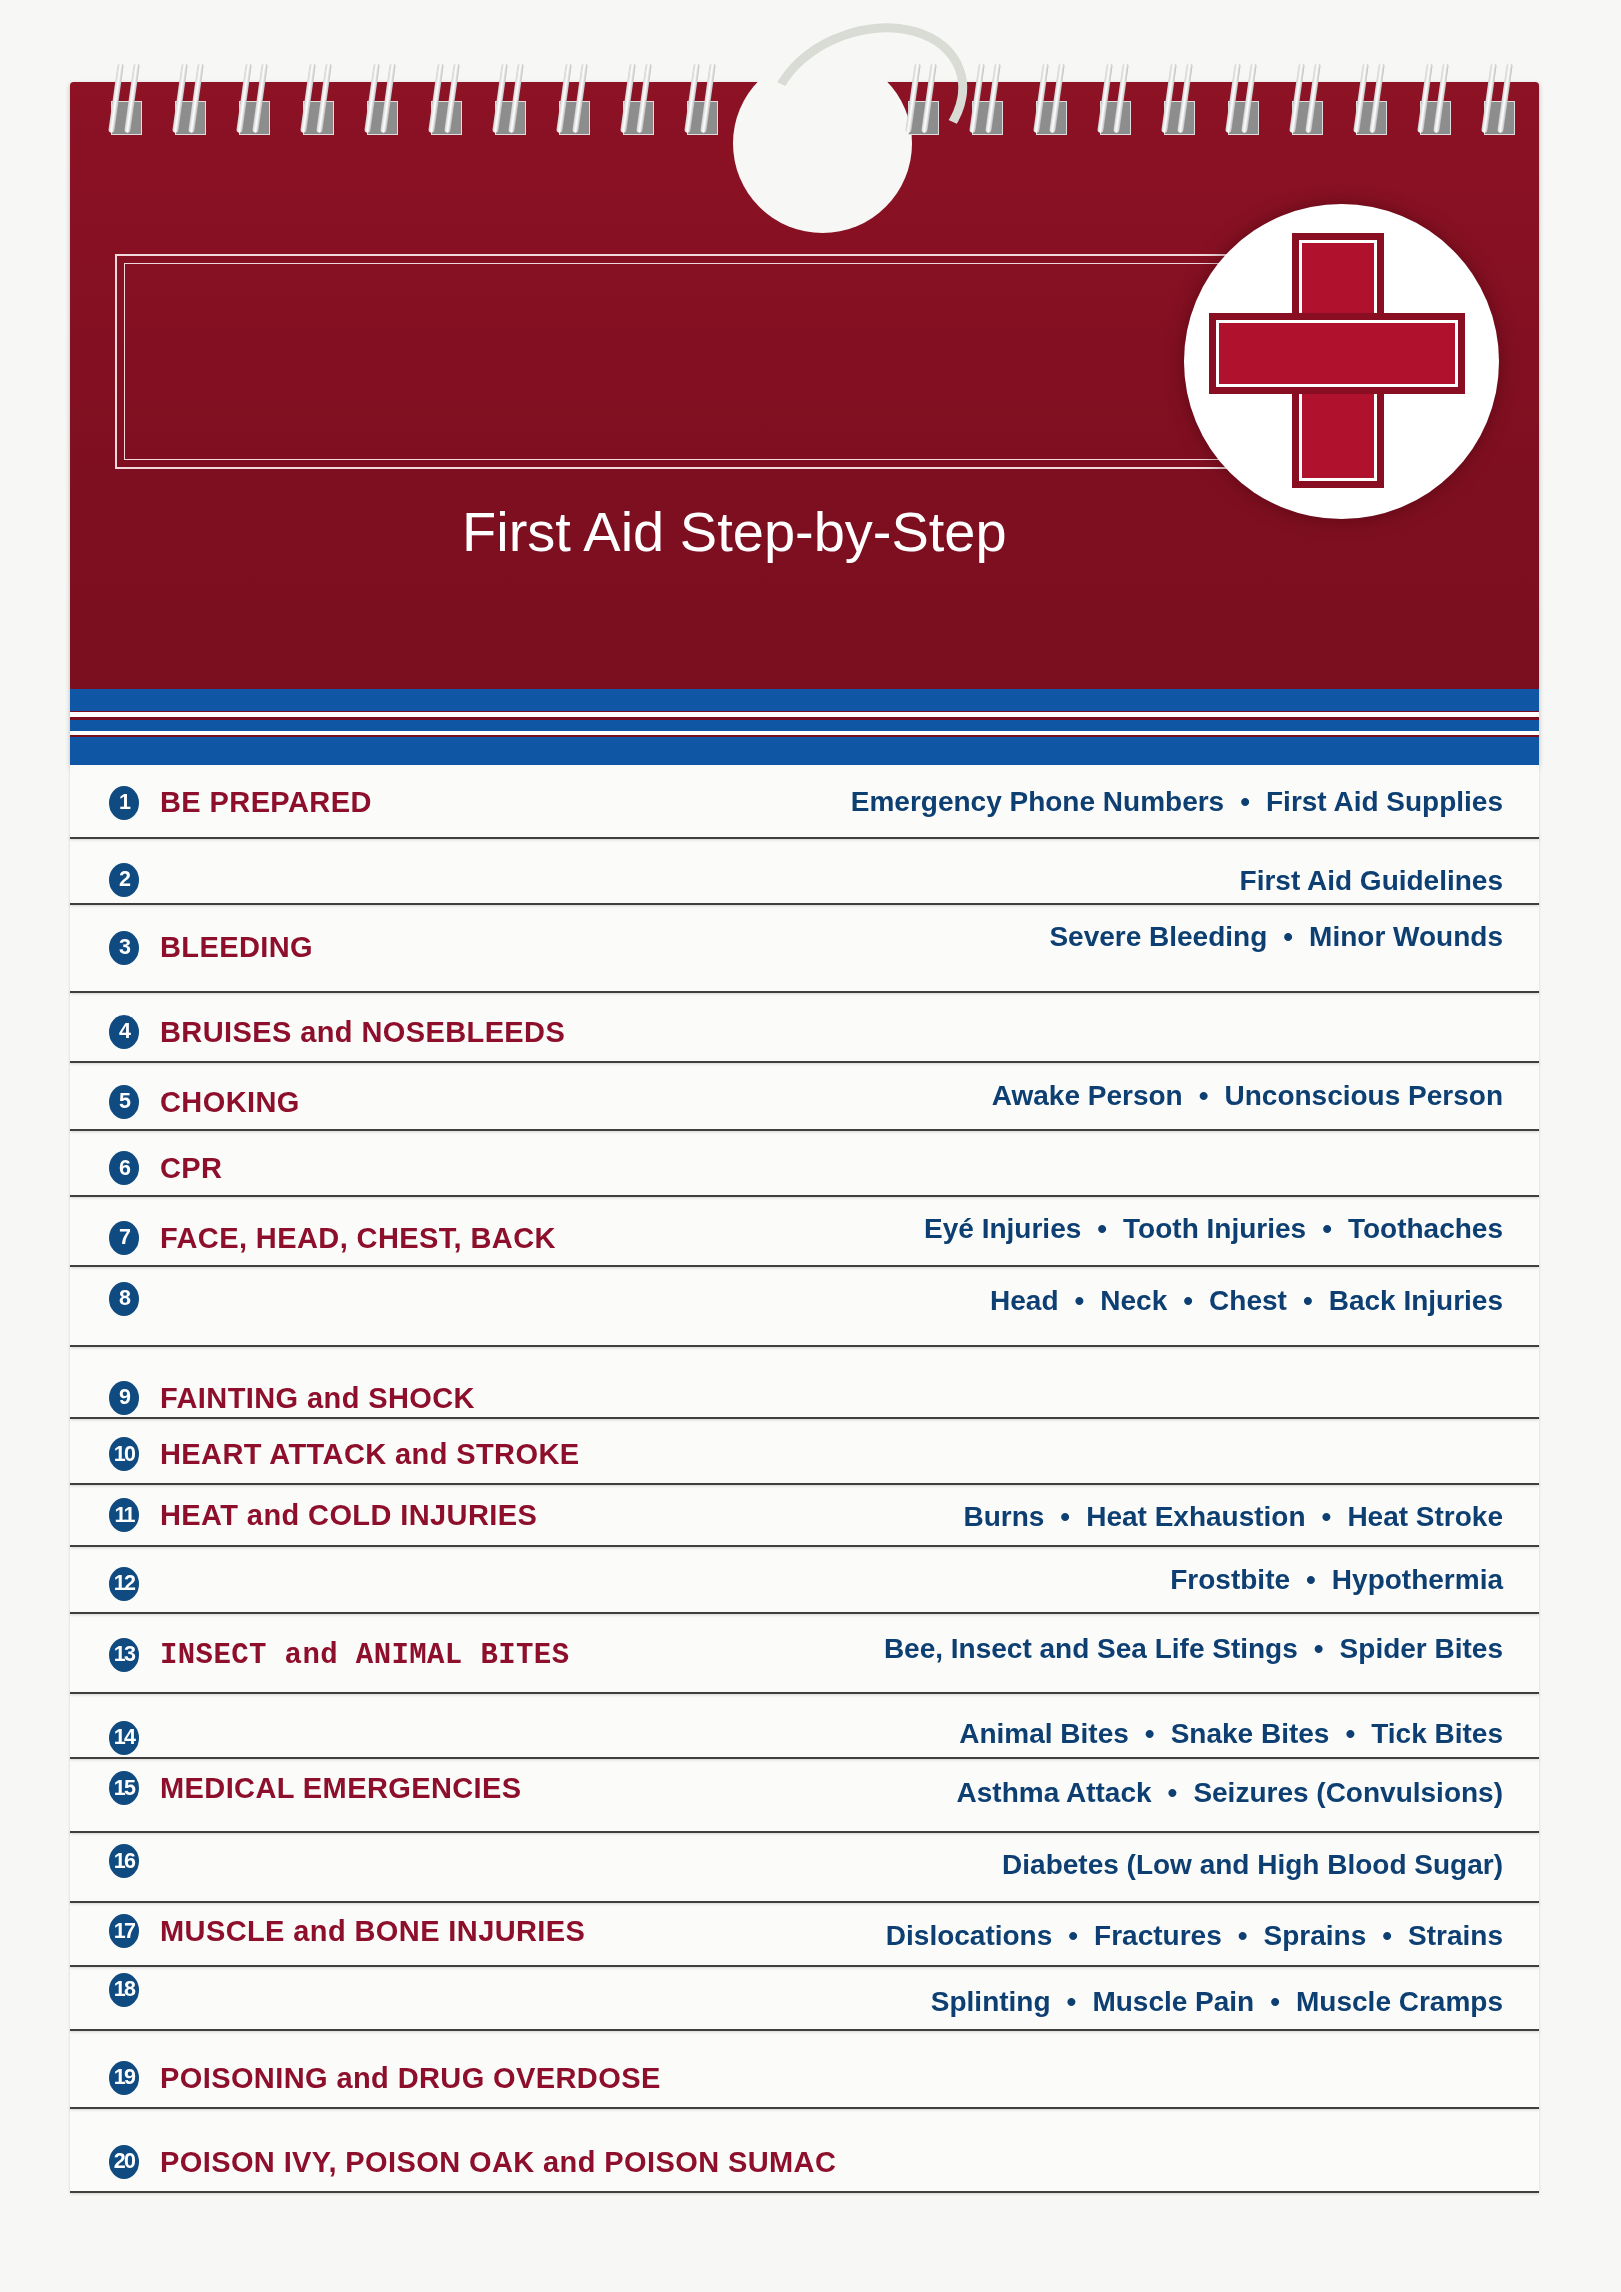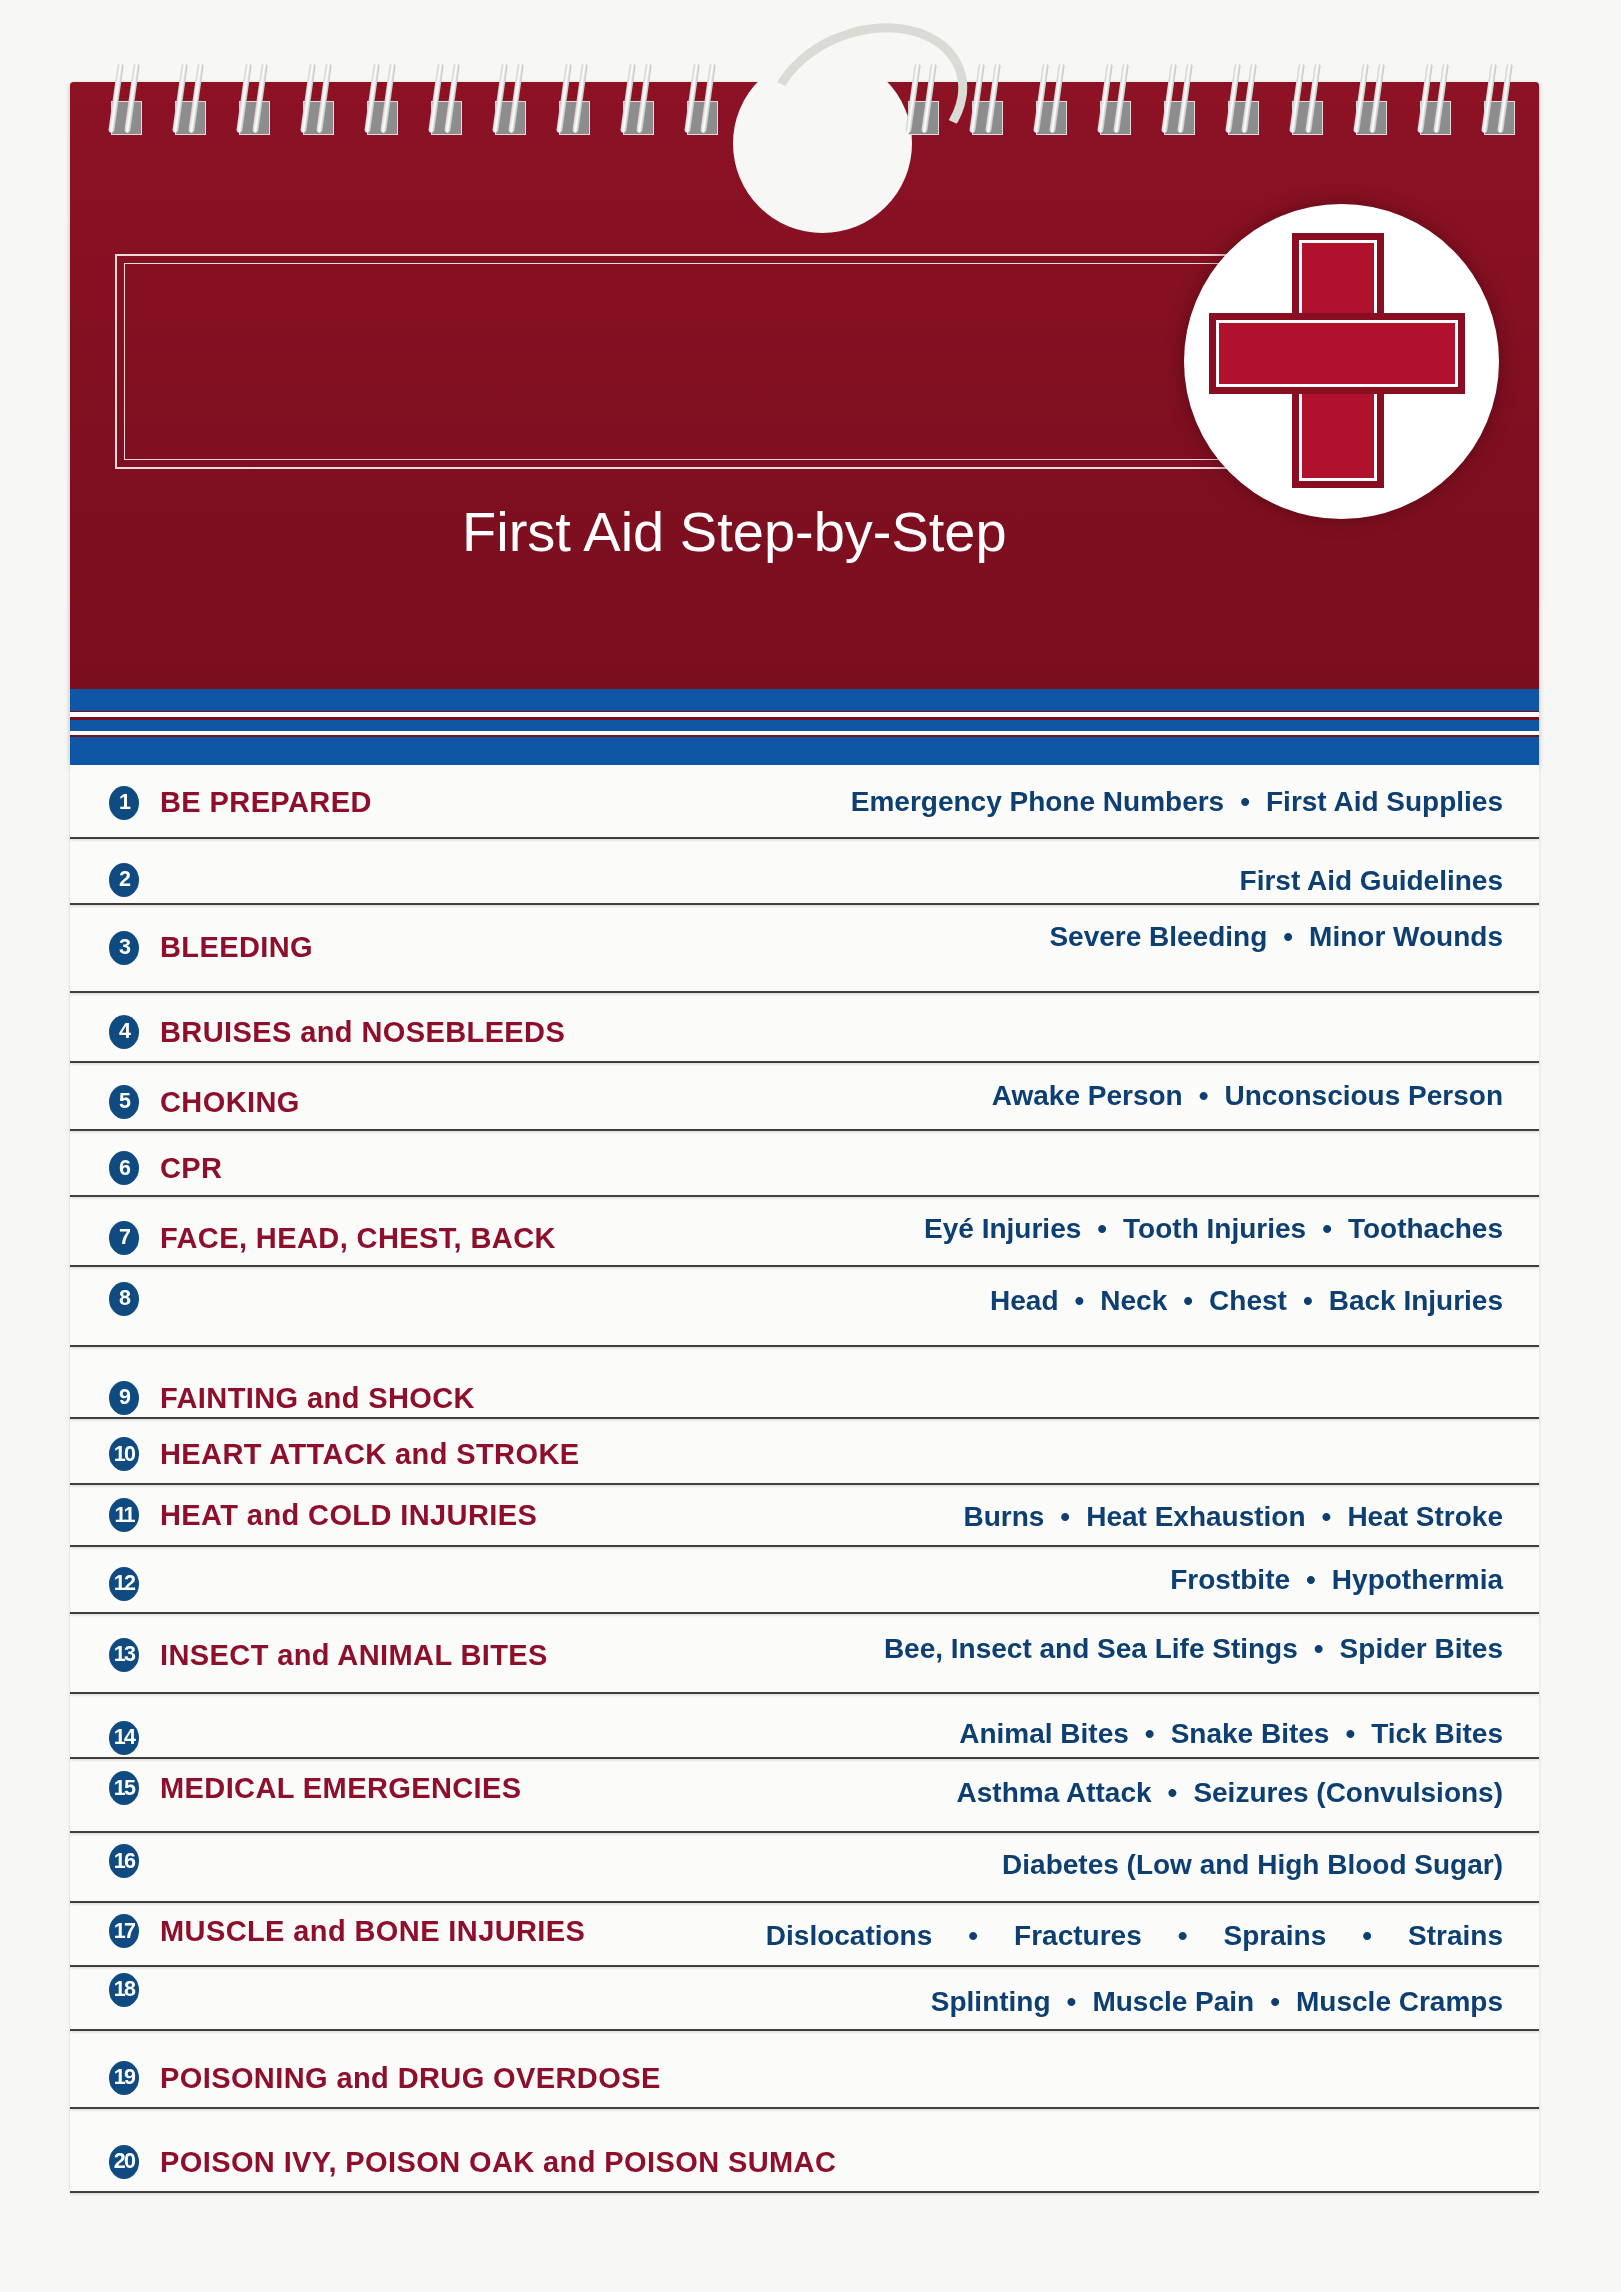--- a/index.html
+++ b/index.html
@@ -323,21 +323,21 @@
           <span class="topics" style="top: 18px;">
             <span>Frostbite</span>
             <span class="sep">•</span>
             <span>Hypothermia</span>
           </span>
         </div>
       </div>
       <div class="tab" style="top: 845px; height: 82px; z-index: 88;">
         <div class="row" style="top: 18px;">
           <span class="badge" style="top: 9.9px;">13</span>
-          <span class="heading" style="top: 10.7px;">INSECT and ANIMAL BITES</span>
+          <span class="heading" style="top: 10.7px; font-family: Liberation Mono, monospace;">INSECT and ANIMAL BITES</span>
           <span class="topics" style="top: 5.4px;">
             <span>Bee, Insect and Sea Life Stings</span>
             <span class="sep">•</span>
             <span>Spider Bites</span>
           </span>
         </div>
       </div>
       <div class="tab" style="top: 926px; height: 66px; z-index: 87;">
         <div class="row" style="top: 19.7px;">
           <span class="badge" style="top: 9.9px;">14</span>
@@ -366,21 +366,21 @@
           <span class="badge" style="top: 9.9px;">16</span>
           <span class="topics" style="top: 14.3px;">
             <span>Diabetes (Low and High Blood Sugar)</span>
           </span>
         </div>
       </div>
       <div class="tab" style="top: 1134px; height: 66px; z-index: 84;">
         <div class="row" style="top: 5.4px;">
           <span class="badge" style="top: 9.9px;">17</span>
           <span class="heading" style="top: 10.7px;">MUSCLE and BONE INJURIES</span>
-          <span class="topics" style="top: 16px; gap: 20px;">
+          <span class="topics" style="top: 16px;">
             <span>Dislocations</span>
             <span class="sep">•</span>
             <span>Fractures</span>
             <span class="sep">•</span>
             <span>Sprains</span>
             <span class="sep">•</span>
             <span>Strains</span>
           </span>
         </div>
       </div>

